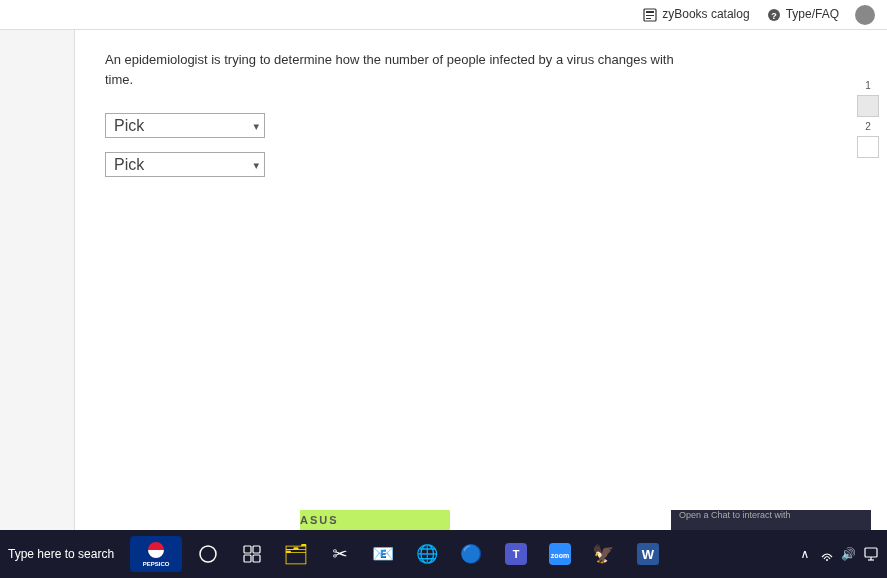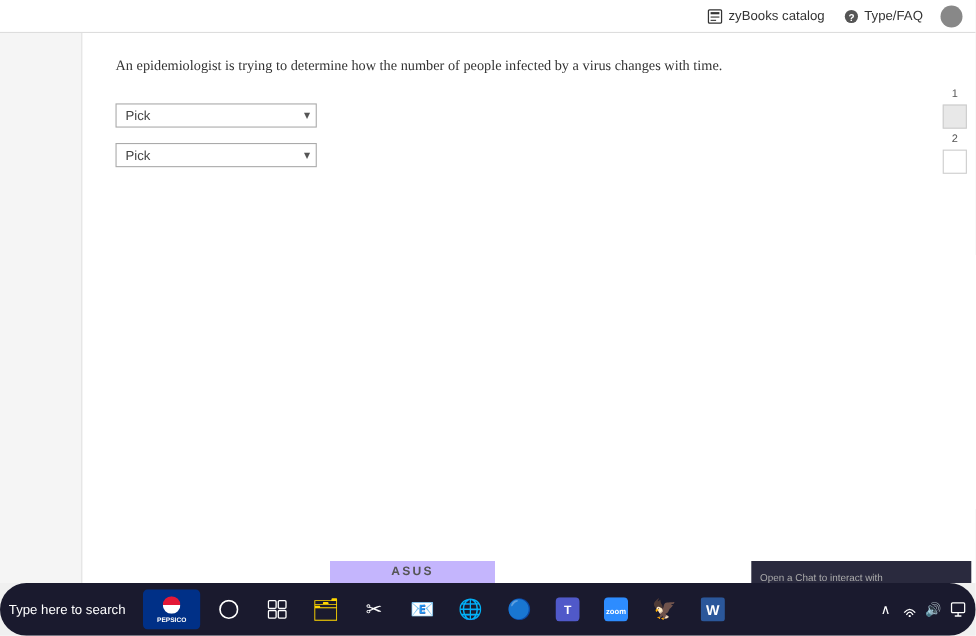--- a/index.html
+++ b/index.html
@@ -125,41 +125,40 @@
       margin-bottom: 60px;
     }
 
     
     .problem-text {
       font-size: 13px;
       color: #333;
       line-height: 1.5;
       margin-bottom: 24px;
       max-width: 580px;
-      font-family: Liberation Serif, serif;
     }
 
     
     .variable-row {
       display: flex;
       align-items: center;
       margin-bottom: 14px;
       font-size: 13px;
       color: #333;
     }
     .variable-label {
       margin-right: 6px;
       white-space: nowrap;
     }
     .variable-select {
       border: 1px solid #aaa;
       background: #fff;
-      font-size: 12px;
+      font-size: 16px;
       padding: 3px 24px 3px 8px;
-      width: 183px;
+      width: 160px;
       appearance: none;
       -webkit-appearance: none;
       cursor: pointer;
       position: relative;
       color: #444;
     }
     .select-wrapper {
       position: relative;
       display: inline-block;
     }
@@ -180,21 +179,20 @@
       bottom: 0;
       left: 0;
       width: 887px;
       height: 48px;
       background: #1a1a2e;
       display: flex;
       align-items: center;
       padding: 0 8px;
       gap: 8px;
       z-index: 20;
-      border-radius: 24px;
     }
     .taskbar-search {
       color: #fff;
       font-size: 12px;
       margin-right: 8px;
       white-space: nowrap;
     }
     .taskbar-btn {
       width: 36px;
       height: 36px;
@@ -257,43 +255,43 @@
       cursor: pointer;
     }
 
     
     .asus-area {
       position: absolute;
       bottom: 48px;
       left: 300px;
       width: 150px;
       height: 20px;
-      background: #c4b5fd;
-      display: flex;
-      align-items: center;
-      justify-content: center;
+      background: #bef264;
+      display: flex;
+      align-items: center;
+      justify-content: flex-start;
       margin-top: 24px;
     }
     .asus-text {
       color: #555;
       font-size: 11px;
       font-weight: bold;
       letter-spacing: 2px;
     }
 
     
     .notif-area {
       position: absolute;
       bottom: 48px;
-      right: 4px;
+      right: 16px;
       width: 200px;
       height: 20px;
       background: #2a2a3e;
       display: flex;
-      align-items: flex-end;
+      align-items: flex-start;
       padding: 0 8px;
     }
     .notif-text {
       color: #aaa;
       font-size: 9px;
     }
   </style>
 </head>
 <body>
 

